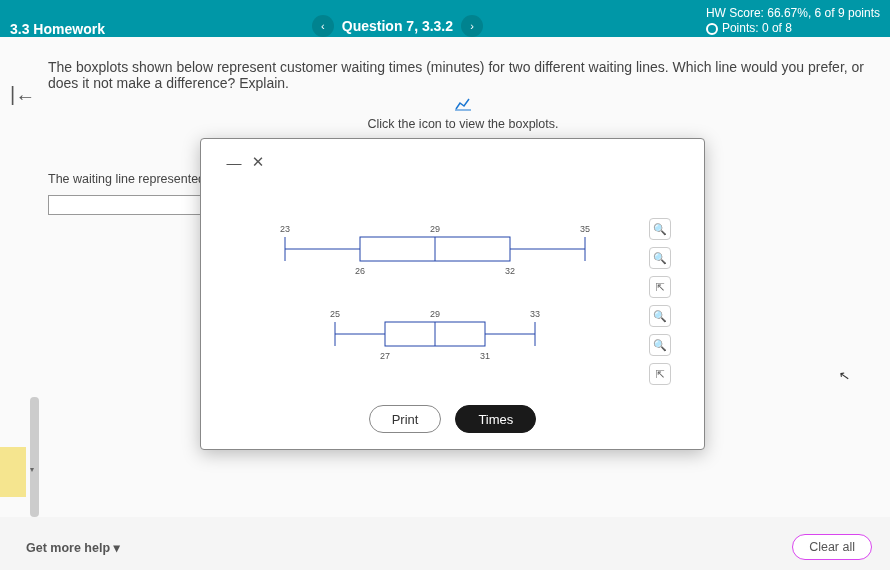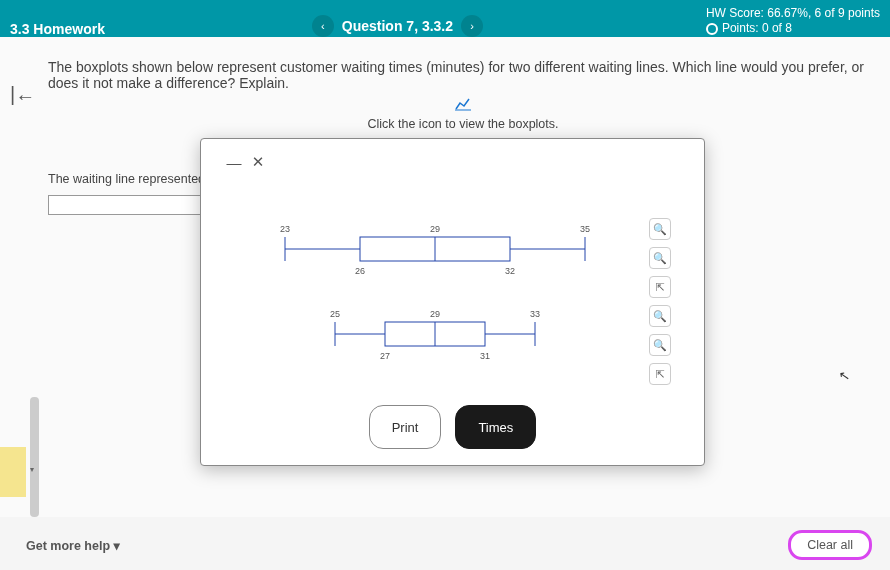--- a/index.html
+++ b/index.html
@@ -32,27 +32,27 @@
 .modal-head { display: flex; align-items: center; }
 .modal-title { font-size: 15px; color: #333; flex: 1; }
 .min-btn, .close-btn { width: 18px; height: 18px; display: flex; align-items: center; justify-content: center; color: #555; cursor: pointer; font-size: 15px; margin-left: 6px; }
 
 .chart-area { margin: 16px 10px 10px; height: 200px; position: relative; border: 1px solid transparent; }
 .chart-inner { position: absolute; left: 10px; top: 6px; width: 380px; height: 190px; }
 .tool-col { position: absolute; right: 4px; top: 30px; display: flex; flex-direction: column; gap: 7px; }
 .tool-btn { width: 22px; height: 22px; border: 1px solid #ccc; border-radius: 4px; background: #fff; display: flex; align-items: center; justify-content: center; font-size: 11px; color: #666; cursor: pointer; }
 
 .modal-foot { display: flex; justify-content: center; gap: 14px; margin-top: 18px; }
-.btn { height: 44px; padding: 0 22px; border-radius: 14px; font-size: 13px; cursor: pointer; display: flex; align-items: center; }
+.btn { height: 28px; padding: 0 22px; border-radius: 14px; font-size: 13px; cursor: pointer; display: flex; align-items: center; }
 .btn-print { background: #fff; border: 1px solid #888; color: #333; }
 .btn-done { background: #1a1a1a; border: 1px solid #1a1a1a; color: #fff; }
 
 .footer { position: absolute; bottom: 10px; left: 8px; right: 0; padding: 0 18px; display: flex; align-items: center; }
 .get-help { font-size: 12.5px; color: #555; font-weight: bold; }
-.clear-all { margin-left: auto; border: 3px solid #d946ef; background: #fff; color: #555; border-radius: 14px; padding: 5px 16px; font-size: 12.5px; cursor: pointer; }
+.clear-all { margin-left: auto; border: 1px solid #d946ef; background: #fff; color: #555; border-radius: 14px; padding: 5px 16px; font-size: 12.5px; cursor: pointer; }
 
 .yellow-tag { position: absolute; left: 0; top: 410px; width: 26px; height: 50px; background: #f5e58f; }
 .scroll-thumb { position: absolute; left: 30px; top: 360px; width: 9px; height: 120px; background: #ccc; border-radius: 4px; }
 .scroll-down-btn { position: absolute; left: 30px; bottom: 42px; width: 10px; height: 10px; font-size: 8px; color: #666; }
 
 .cursor { position: absolute; right: 40px; top: 368px; font-size: 13px; color: #333; transform: rotate(-10deg); }
 
 
 .bx-label { font-size: 9px; fill: #555; }
 .box-rect { fill: #fff; stroke: #2244aa; stroke-width: 1; }

